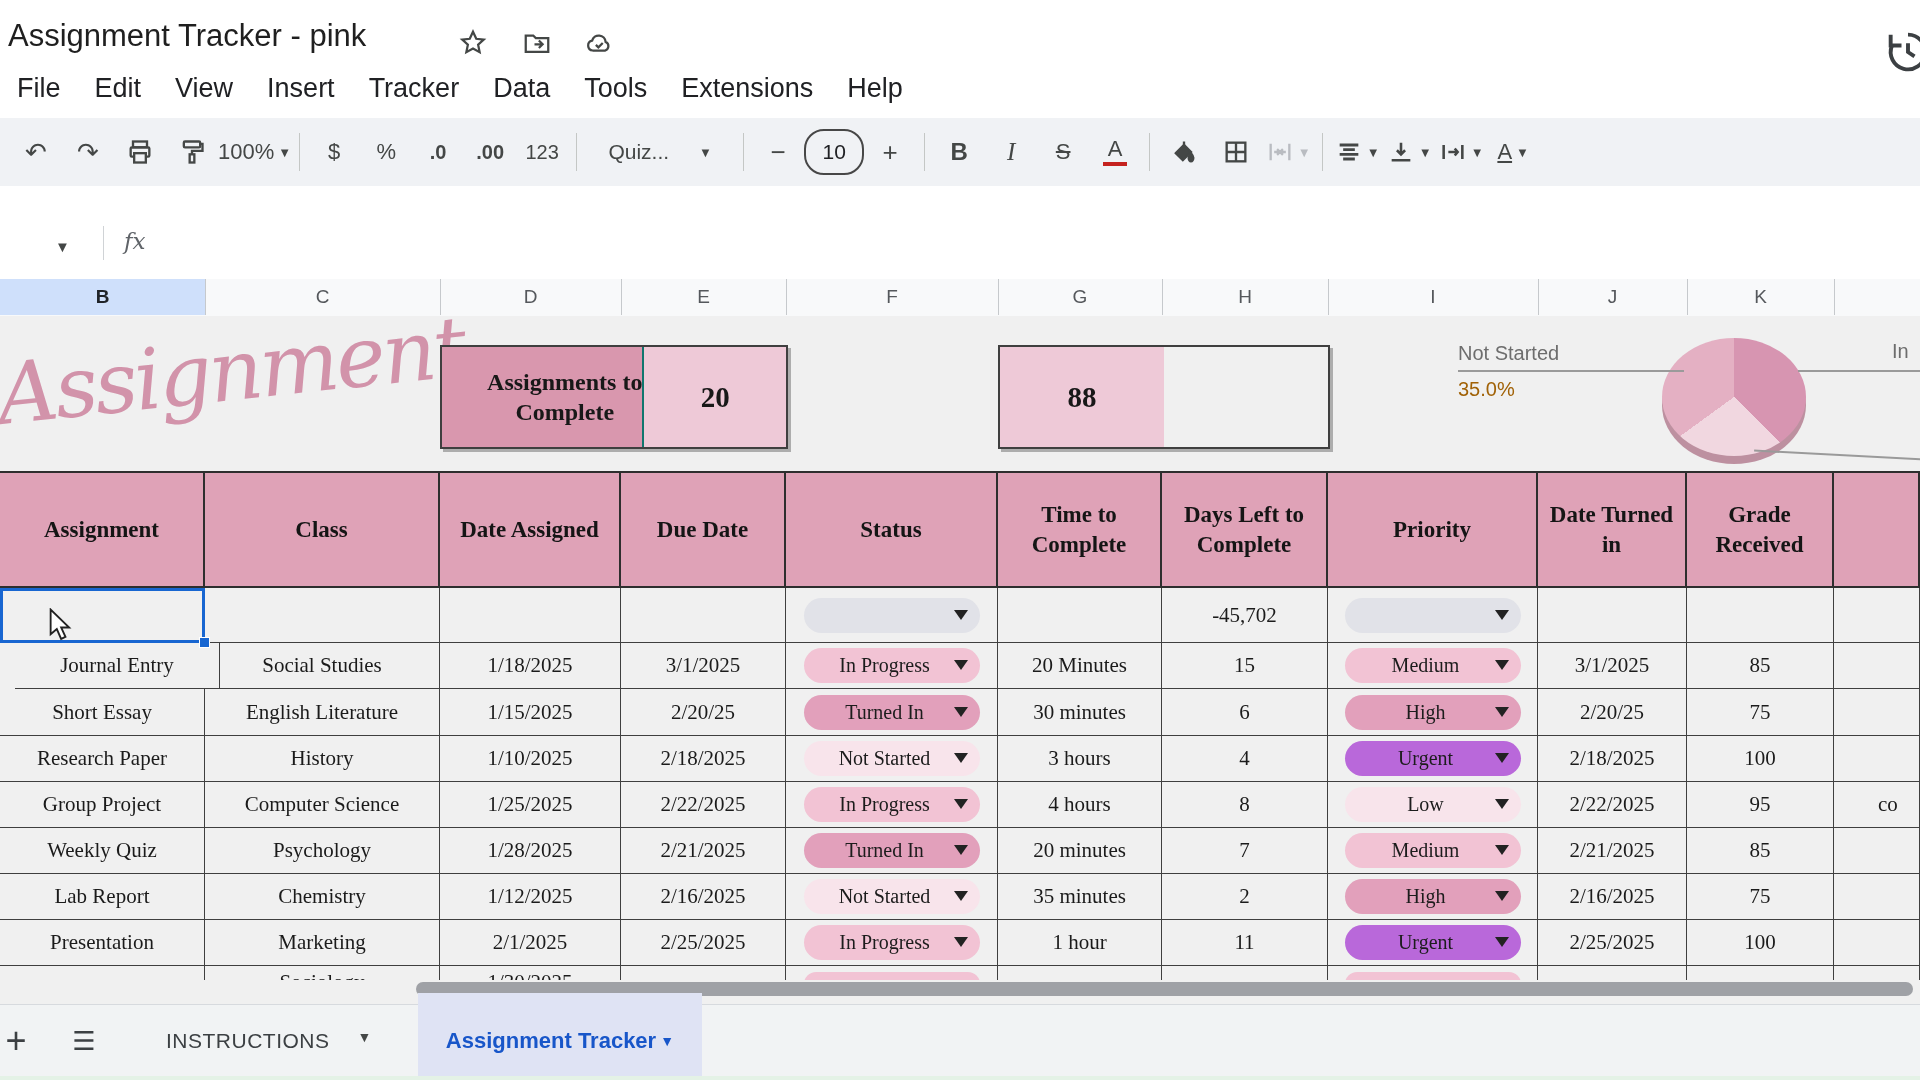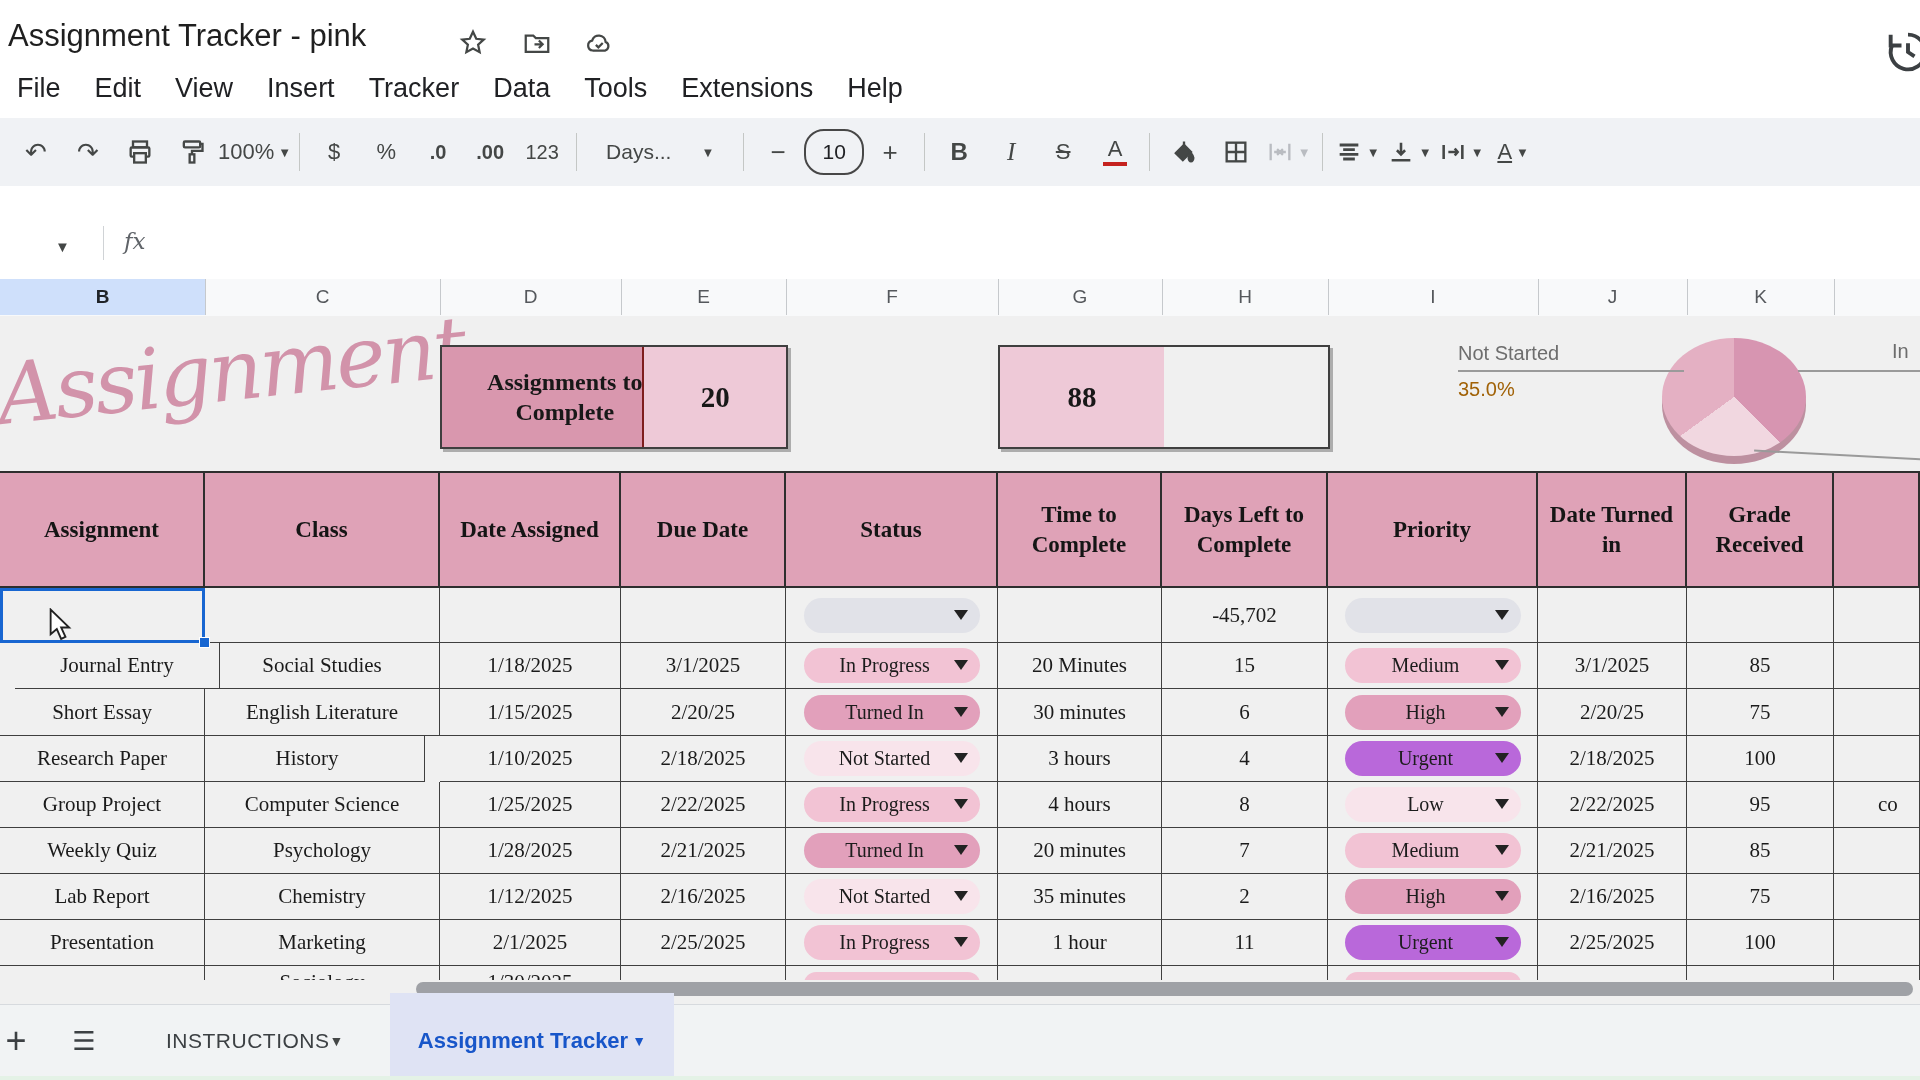--- a/index.html
+++ b/index.html
@@ -39,21 +39,21 @@
   .colhead{position:absolute;top:0;height:36px;border-right:1px solid #c6c9cc;display:flex;
     align-items:center;justify-content:center;font-size:19px;color:#55585c;}
   .colhead.sel{background:#cfe0fb;color:#1f2328;font-weight:bold;}
   
   #sheet{left:0;top:316px;width:1920px;height:688px;background:#f0f0f0;overflow:hidden;}
   #logo-script{left:-4px;top:6px;font-family:"DejaVu Serif",serif;font-style:italic;font-size:84px;
     color:#d293aa;transform:rotate(-6deg);letter-spacing:-3px;white-space:nowrap;}
   #logo-sub{left:212px;top:98px;font-size:46px;color:#5c5f62;letter-spacing:1px;}
   .sumbox{position:absolute;top:29px;height:100px;border:2px solid #3f3f3f;box-shadow:3px 3px 0 rgba(90,90,90,.45);display:flex;}
   .sum-label{display:flex;align-items:center;justify-content:center;text-align:center;
-    font-family:"Liberation Serif",serif;font-weight:bold;font-size:24px;color:#181818;border-right:2px solid #7f1d1d;line-height:1.25;padding-left:45px;}
+    font-family:"Liberation Serif",serif;font-weight:bold;font-size:24px;color:#181818;border-right:2px solid #0f766e;line-height:1.25;padding-left:45px;}
   .sum-value{display:flex;align-items:center;justify-content:center;
     font-family:"Liberation Serif",serif;font-weight:bold;font-size:29px;color:#181818;}
   
   #pie-rim{left:1662px;top:30px;width:144px;height:118px;border-radius:50%;background:#bd90a0;}
   #pie{left:1662px;top:22px;width:144px;height:118px;border-radius:50%;}
   .pie-line{position:absolute;height:2px;background:#9a9a9a;}
   .pie-lbl{position:absolute;font-size:20px;color:#6d6d6d;}
   .pie-pct{position:absolute;font-size:20px;color:#a16207;}
   
   .cell{position:absolute;box-sizing:border-box;border-right:1.5px solid #3f3f3f;border-bottom:1.5px solid #3f3f3f;
@@ -66,21 +66,21 @@
   .pill .tri{position:absolute;right:12px;top:12px;width:0;height:0;border-left:7px solid transparent;
     border-right:7px solid transparent;border-top:10px solid #222;}
   #selrect{border:3px solid #1866d1;box-sizing:border-box;}
   #fillhandle{width:9px;height:9px;background:#1866d1;border:1.5px solid #fff;}
   
   #hscroll{left:416px;top:982px;width:1497px;height:14px;background:#909399;border-radius:8px;opacity:.85;}
   #tabbar{left:0;top:1004px;width:1920px;height:72px;background:#f1f3f4;border-top:1px solid #d7dade;
     display:flex;align-items:center;}
   #tab-add{font-size:36px;color:#3c4043;margin-left:-4px;width:40px;text-align:center;}
   #tab-menu{font-size:26px;color:#3c4043;margin-left:28px;width:40px;text-align:center;}
-  #tab-instructions{margin-left:62px;display:flex;align-items:center;gap:0;font-size:21px;
+  #tab-instructions{margin-left:62px;display:flex;gap:28px;font-size:21px;
     color:#3c4043;font-weight:500;letter-spacing:.5px;}
   #tab-active{margin-left:46px;height:72px;background:#dfe3f4;display:flex;align-items:center;
     padding:12px 28px;gap:4px;}
   #tab-active .lbl{font-size:22px;font-weight:bold;color:#1856c9;}
   #tab-active .caret{color:#1856c9;}
   #greenstrip{left:0;top:1076px;width:1920px;height:4px;background:#e4f2e6;}
 </style>
 </head>
 <body>
 
@@ -152,21 +152,21 @@
       <span class="glyph-num" style="font-weight:bold">.0</span>
     </div>
   <div class="t-btn">
       <span class="glyph-num" style="font-weight:bold">.00</span>
     </div>
   <div class="t-btn">
       <span class="glyph-num">123</span>
     </div>
   <div class="t-sep"></div>
   <div class="t-btn" style="min-width:150px">
-    <span style="font-size:21px">Days...</span>
+    <span style="font-size:21px">Quiz...</span>
       <span class="caret" style="margin-left:26px">▼</span>
     </div>
   <div class="t-sep"></div>
   <div class="t-btn">
       <span style="font-size:26px">−</span>
     </div>
   <div id="fs-box">10</div>
   <div class="t-btn">
       <span style="font-size:26px">+</span>
     </div>
@@ -359,21 +359,21 @@
       <div class="cell " style="left: 1328px; top: 373px; width: 210px; height: 47px;">
         <div class="pill" style="background: rgb(226, 160, 187);">
           <span style="margin-right: 14px;">High</span>
           <span class="tri"></span>
         </div>
       </div>
       <div class="cell " style="left: 1538px; top: 373px; width: 149px; height: 47px;">2/20/25</div>
       <div class="cell " style="left: 1687px; top: 373px; width: 147px; height: 47px;">75</div>
       <div class="cell " style="left: 1834px; top: 373px; width: 86px; height: 47px;"></div>
       <div class="cell " style="left: 0px; top: 420px; width: 205px; height: 46px;">Research Paper</div>
-      <div class="cell " style="left: 190px; top: 420px; width: 235px; height: 46px;">History</div>
+      <div class="cell " style="left: 205px; top: 420px; width: 235px; height: 46px;">History</div>
       <div class="cell " style="left: 440px; top: 420px; width: 181px; height: 46px;">1/10/2025</div>
       <div class="cell " style="left: 621px; top: 420px; width: 165px; height: 46px;">2/18/2025</div>
       <div class="cell " style="left: 786px; top: 420px; width: 212px; height: 46px;">
         <div class="pill" style="background: rgb(248, 228, 235);">
           <span style="margin-right: 14px;">Not Started</span>
           <span class="tri"></span>
         </div>
       </div>
       <div class="cell " style="left: 998px; top: 420px; width: 164px; height: 46px;">3 hours</div>
       <div class="cell " style="left: 1162px; top: 420px; width: 166px; height: 46px;">4</div>

